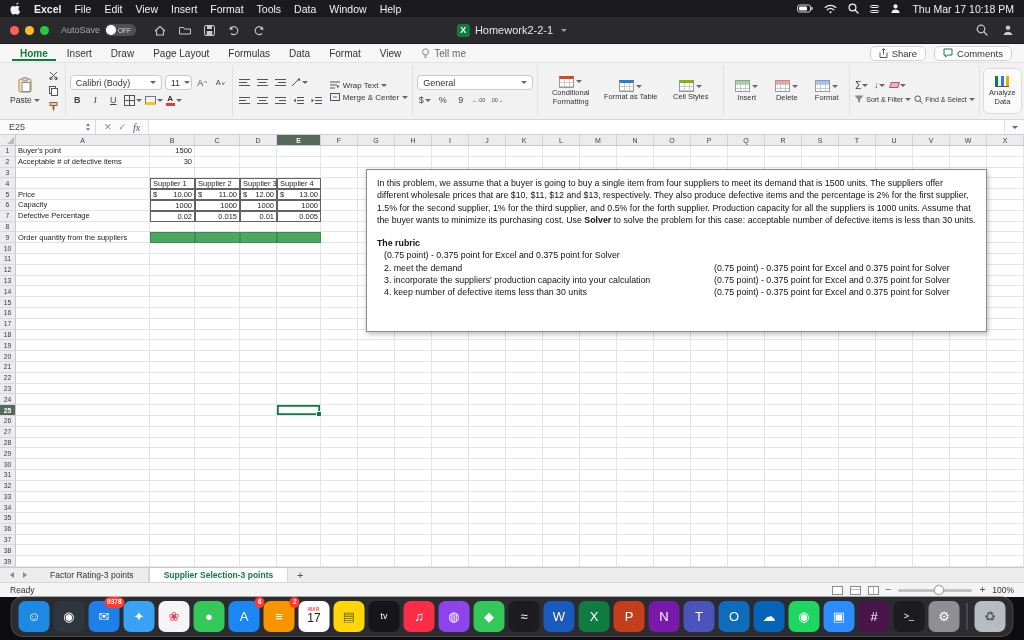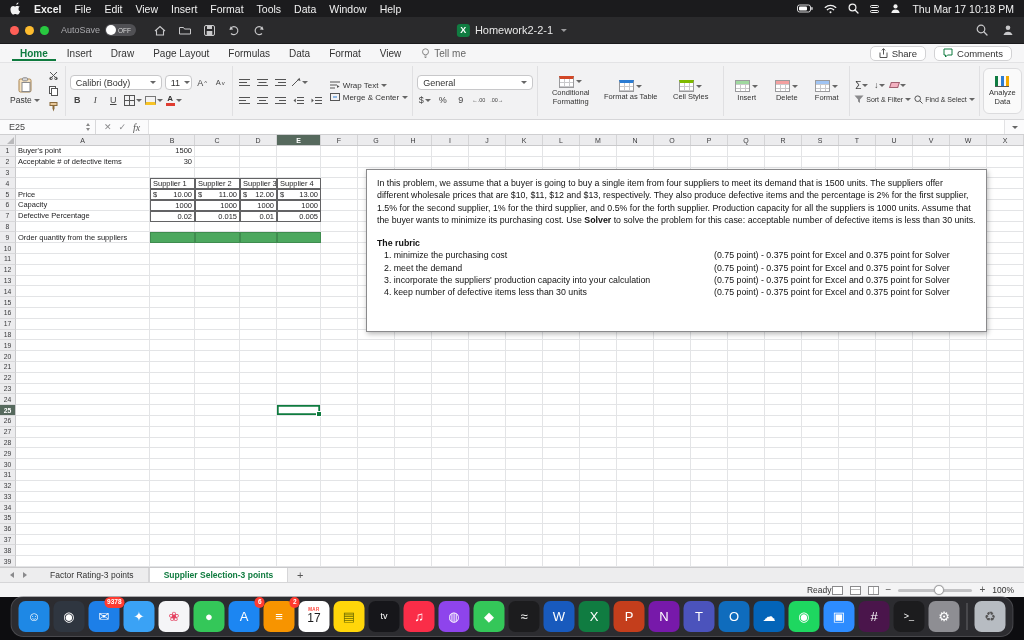--- a/index.html
+++ b/index.html
@@ -115,21 +115,21 @@
   
   .stabs{height:15px;background:#ededee;border-top:1px solid #c9c9cb;display:flex;align-items:stretch;font-size:8.5px;color:#333;flex:0 0 auto}
   .tnav{width:36px;display:flex;align-items:center;justify-content:center;gap:9px}
   .tria-l{width:0;height:0;border-top:3.5px solid transparent;border-bottom:3.5px solid transparent;border-right:4.5px solid #8a8a8c}
   .tria-r{width:0;height:0;border-top:3.5px solid transparent;border-bottom:3.5px solid transparent;border-left:4.5px solid #8a8a8c}
   .stab{display:flex;align-items:center;padding:0 14px;border-right:1px solid #d6d6d8;white-space:nowrap}
   .stab.active{background:#fff;color:#0f7b3f;font-weight:bold;border-left:1px solid #d6d6d8}
   .addtab{width:24px;display:flex;align-items:center;justify-content:center;font-size:11px;color:#555}
 
   
-  .sbar{height:15px;background:#f4f4f5;border-top:1px solid #d6d6d8;display:flex;align-items:center;font-size:8.5px;color:#333;padding:0 10px;justify-content:flex-end;flex:0 0 auto}
+  .sbar{height:15px;background:#f4f4f5;border-top:1px solid #d6d6d8;display:flex;align-items:center;font-size:8.5px;color:#333;padding:0 10px;justify-content:space-between;flex:0 0 auto}
   .sb-right{display:flex;align-items:center;gap:7px}
   .vic{width:11px;height:9px;border:1px solid #8a8a8c;background:#fff}
   .vic.b{background:linear-gradient(#fff 0 2px,#bbb 2px 3px,#fff 3px)}
   .vic.c{background:linear-gradient(90deg,#fff 0 4px,#bbb 4px 5px,#fff 5px)}
   .zslider{width:74px;height:3px;background:#c2c2c4;border-radius:2px;position:relative}
   .zknob{position:absolute;left:36px;top:-3.5px;width:10px;height:10px;border-radius:50%;background:#fff;border:1px solid #a5a5a7;box-shadow:0 0 1px rgba(0,0,0,.4)}
   .zbtn{font-size:10px;color:#555;line-height:1}
 
   
   .desk{flex:1;position:relative;background:#0d0d10}
@@ -1708,21 +1708,20 @@
           <div class="cell" style="width: 37px;"></div>
           <div class="cell" style="width: 37px;"></div>
         </div>
       </div>
 
     <div class="ovl">
       <p class="op"><span>In this problem, we assume that a buyer is going to buy a single item from four suppliers to meet its demand that is 1500 units. The suppliers offer different wholesale prices that are $10, $11, $12 and $13, respectively. They also produce defective items and the percentage is 2% for the first supplier, 1.5% for the second supplier, 1% for the third supplier, and 0.5% for the forth supplier. Production capacity for all the suppliers is 1000 units. Assume that the buyer wants to minimize its purchasing cost. Use </span><b>Solver</b><span> to solve the problem for this case: acceptable number of defective items is less than 30 units.</span></p>
       <p class="ot">The rubric</p>
       <div>
           <div class="ritem">
-            <div class="rleft">1. minimize the purchasing cost</div>
             <div class="rpts">(0.75 point) - 0.375 point for Excel and 0.375 point for Solver</div>
           </div>
           <div class="ritem">
             <div class="rleft">2. meet the demand</div>
             <div class="rpts">(0.75 point) - 0.375 point for Excel and 0.375 point for Solver</div>
           </div>
           <div class="ritem">
             <div class="rleft">3. incorporate the suppliers' production capacity into your calculation</div>
             <div class="rpts">(0.75 point) - 0.375 point for Excel and 0.375 point for Solver</div>
           </div>

